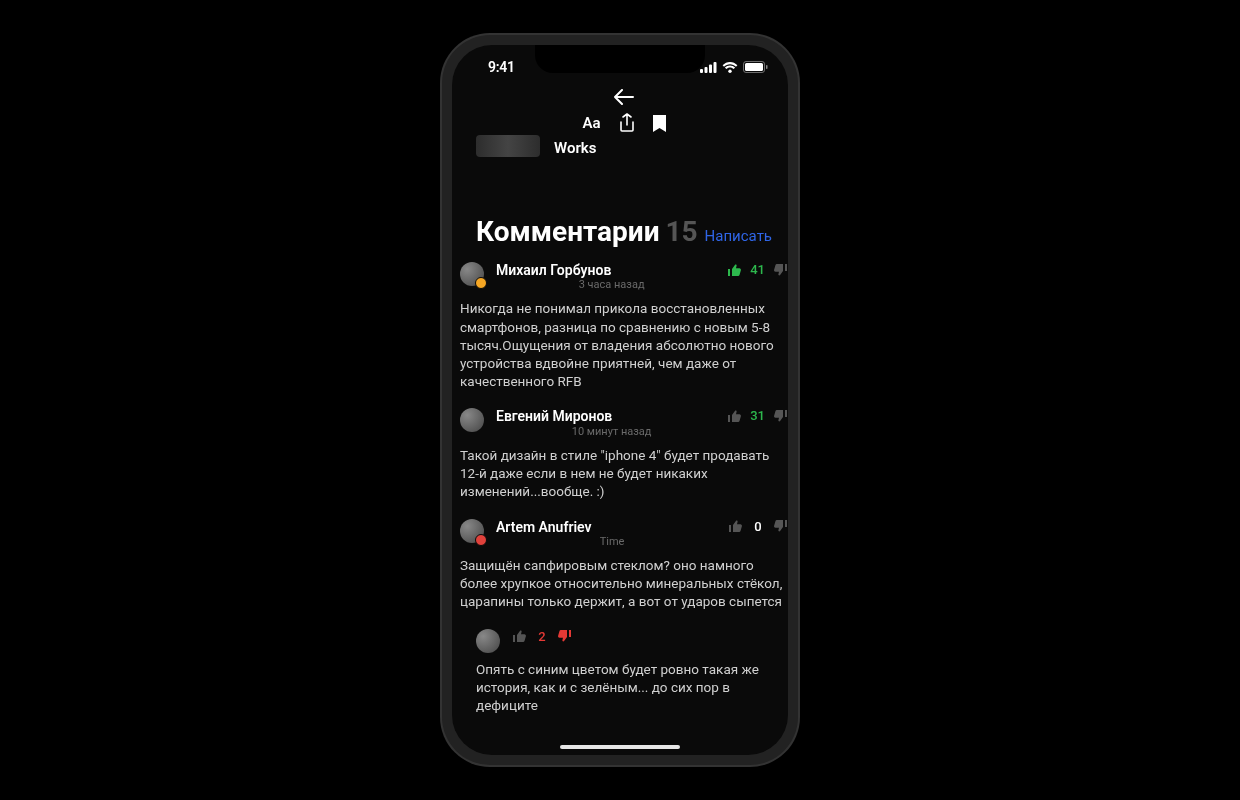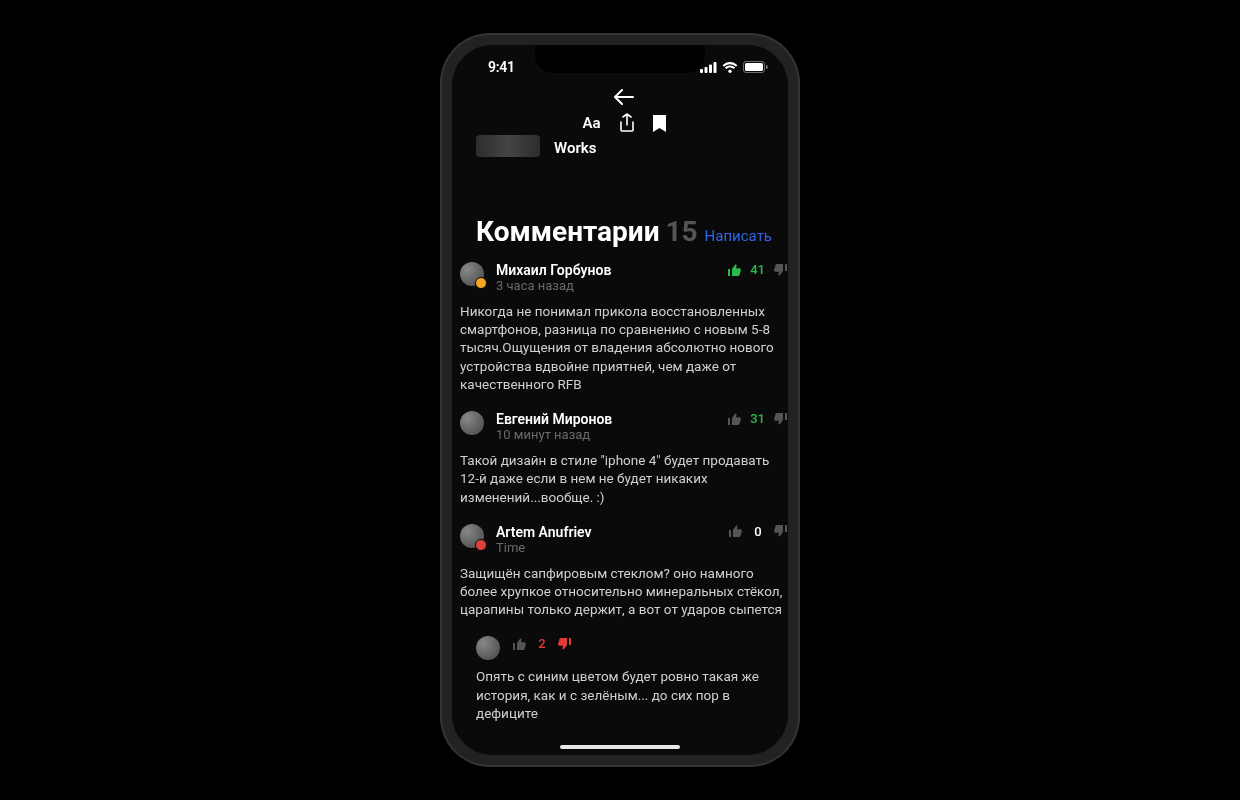--- a/index.html
+++ b/index.html
@@ -120,21 +120,21 @@
     bottom: -3px;
     width: 12px;
     height: 12px;
     border-radius: 50%;
     border: 1.5px solid #0a0a0a;
   }
   .badge-orange { background: #f5a623; }
   .badge-red { background: #e0413b; }
   .name-time { display: flex; flex-direction: column; flex-grow: 1; min-width: 0;}
   .comment-author { font-size: 14px; font-weight: 600; color: #fff; line-height: 1.15; }
-  .comment-time { font-size: 13px; color: #6a6a6a; line-height: 1.3; }
+  .comment-time { font-size: 11px; color: #6a6a6a; line-height: 1.3; text-align: center; }
   .vote-group { display: flex; align-items: center; gap: 8px; flex-shrink:0;}
   .thumb-btn { display: flex; color: #555; cursor: pointer; }
   .thumb-btn.active-up { color: #2db84d; }
   .thumb-btn.active-down { color: #e53935; }
   .vote-count { font-size: 13px; min-width: 14px; text-align: center; font-weight: 500;}
   .vc-green { color: #2db84d; }
   .vc-red { color: #e53935; }
   .vc-neutral { color: #fff; }
   .comment-body {
     margin-top: 7px;

